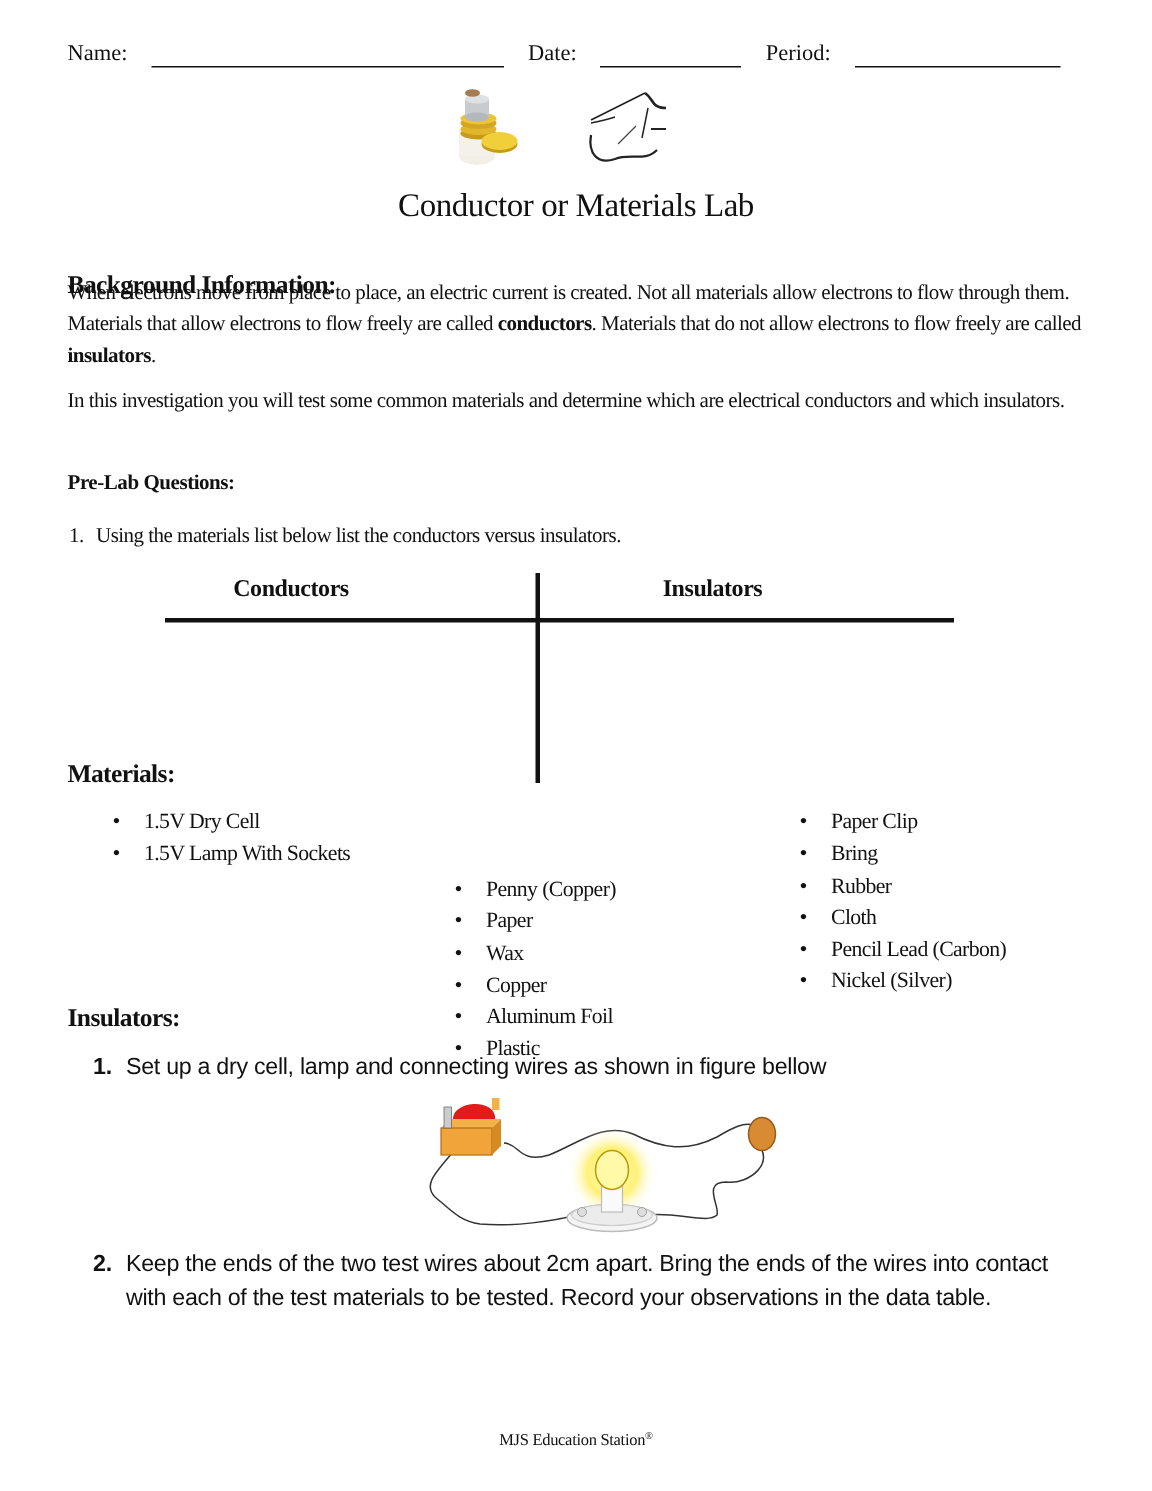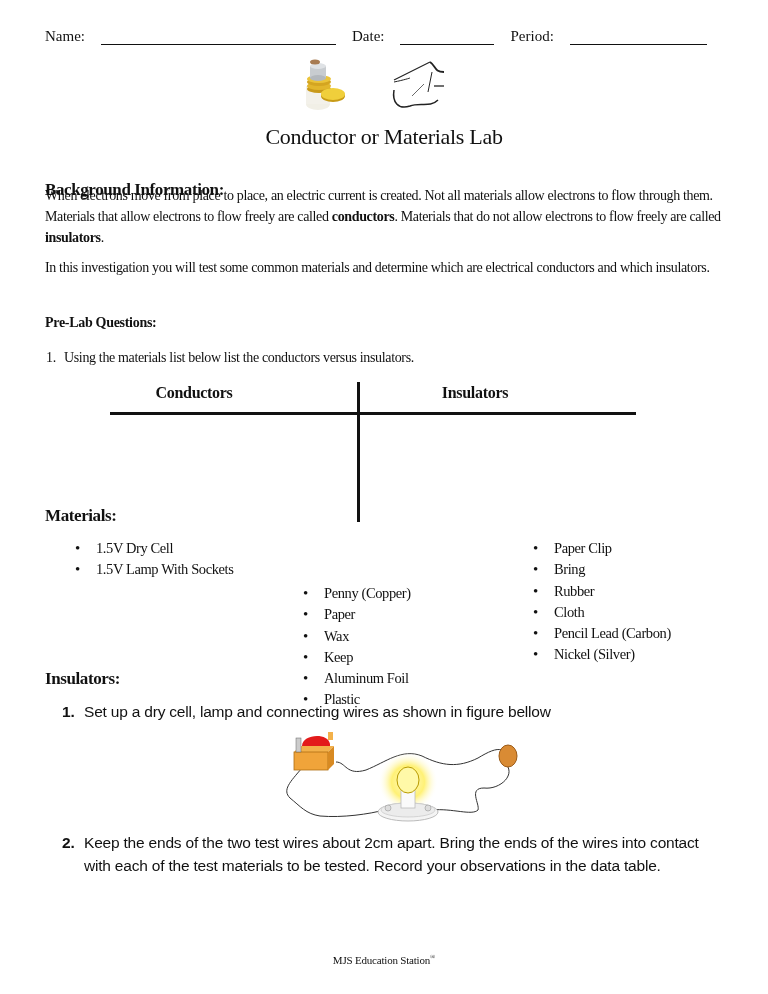--- a/index.html
+++ b/index.html
@@ -82,21 +82,21 @@
 
 <div class="abs h2" style="top:506px; left:45px;">Materials:</div>
 <ul class="abs mat" style="top:538px; left:70px;">
   <li>1.5V Dry Cell</li>
   <li>1.5V Lamp With Sockets</li>
 </ul>
 <ul class="abs mat" style="top:538px; left:298px;margin-top:45px;">
   <li>Penny (Copper)</li>
   <li>Paper</li>
   <li>Wax</li>
-  <li>Keep</li>
+  <li>Copper</li>
   <li>Aluminum Foil</li>
   <li>Plastic</li>
 </ul>
 <ul class="abs mat" style="top:538px; left:528px;">
   <li>Paper Clip</li>
   <li>Bring</li>
   <li>Rubber</li>
   <li>Cloth</li>
   <li>Pencil Lead (Carbon)</li>
   <li>Nickel (Silver)</li>

